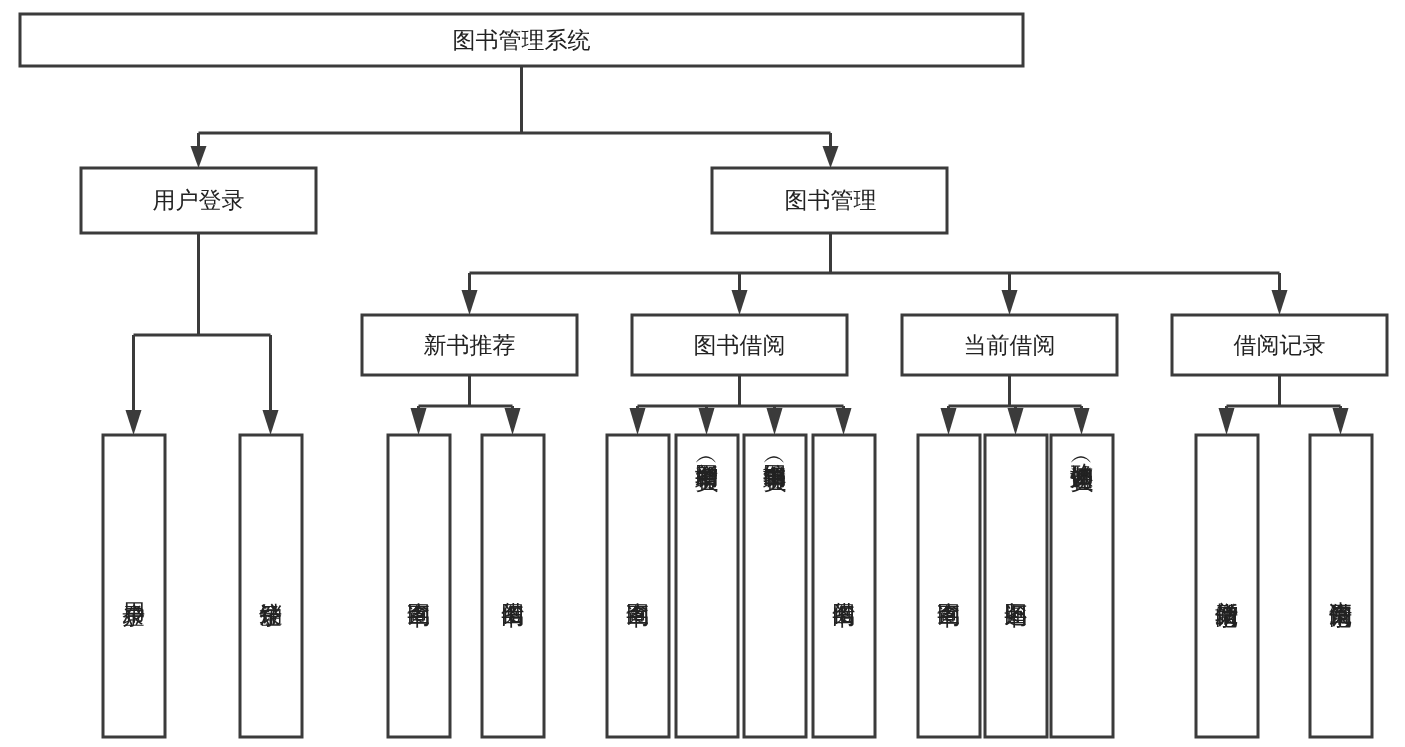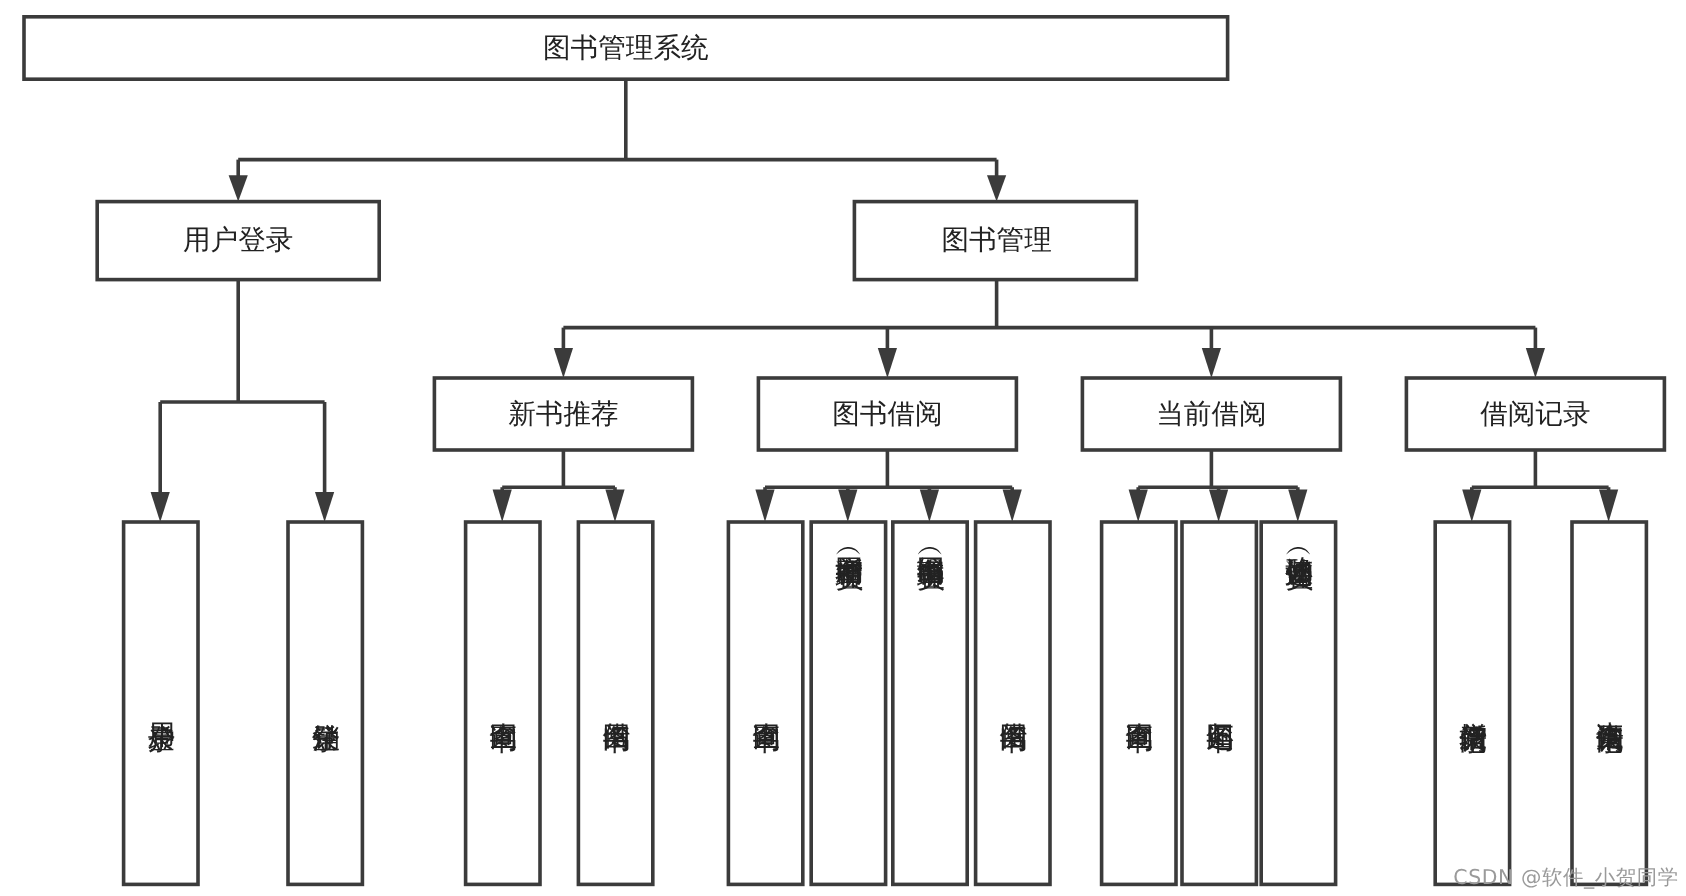--- a/index.html
+++ b/index.html
@@ -244,14 +244,13 @@
   <div class="vert-label-wrap" style="left:1051px; top:435px; width:62px; height:302px; align-items:flex-start;">
     <span class="vert-label" style="margin-top:10px;">确认归还（管理员）</span>
   </div>
   <div class="vert-label-wrap" style="left:1196px; top:435px; width:62px; height:302px;">
     <span class="vert-label">新增借阅记录</span>
   </div>
   <div class="vert-label-wrap" style="left:1310px; top:435px; width:62px; height:302px;">
     <span class="vert-label">查询借阅记录</span>
   </div>
 
-  <div class="watermark">CSDN @软件_小贺同学</div>
 </div>
 
 </body></html>

